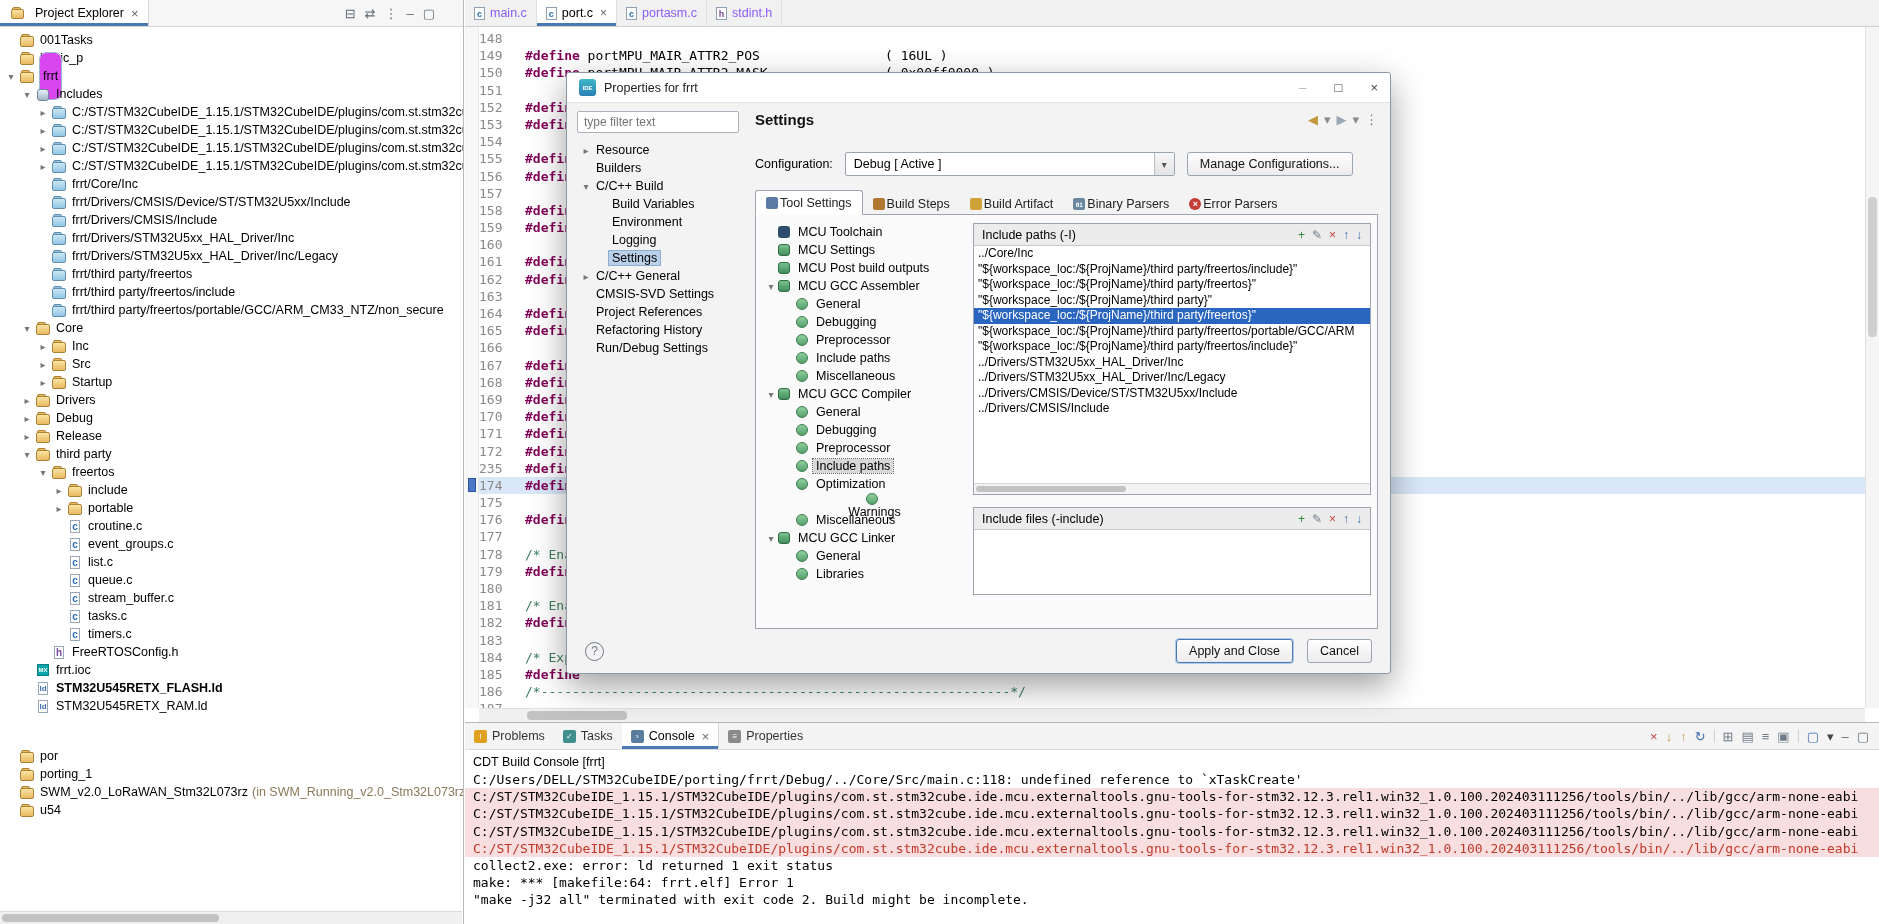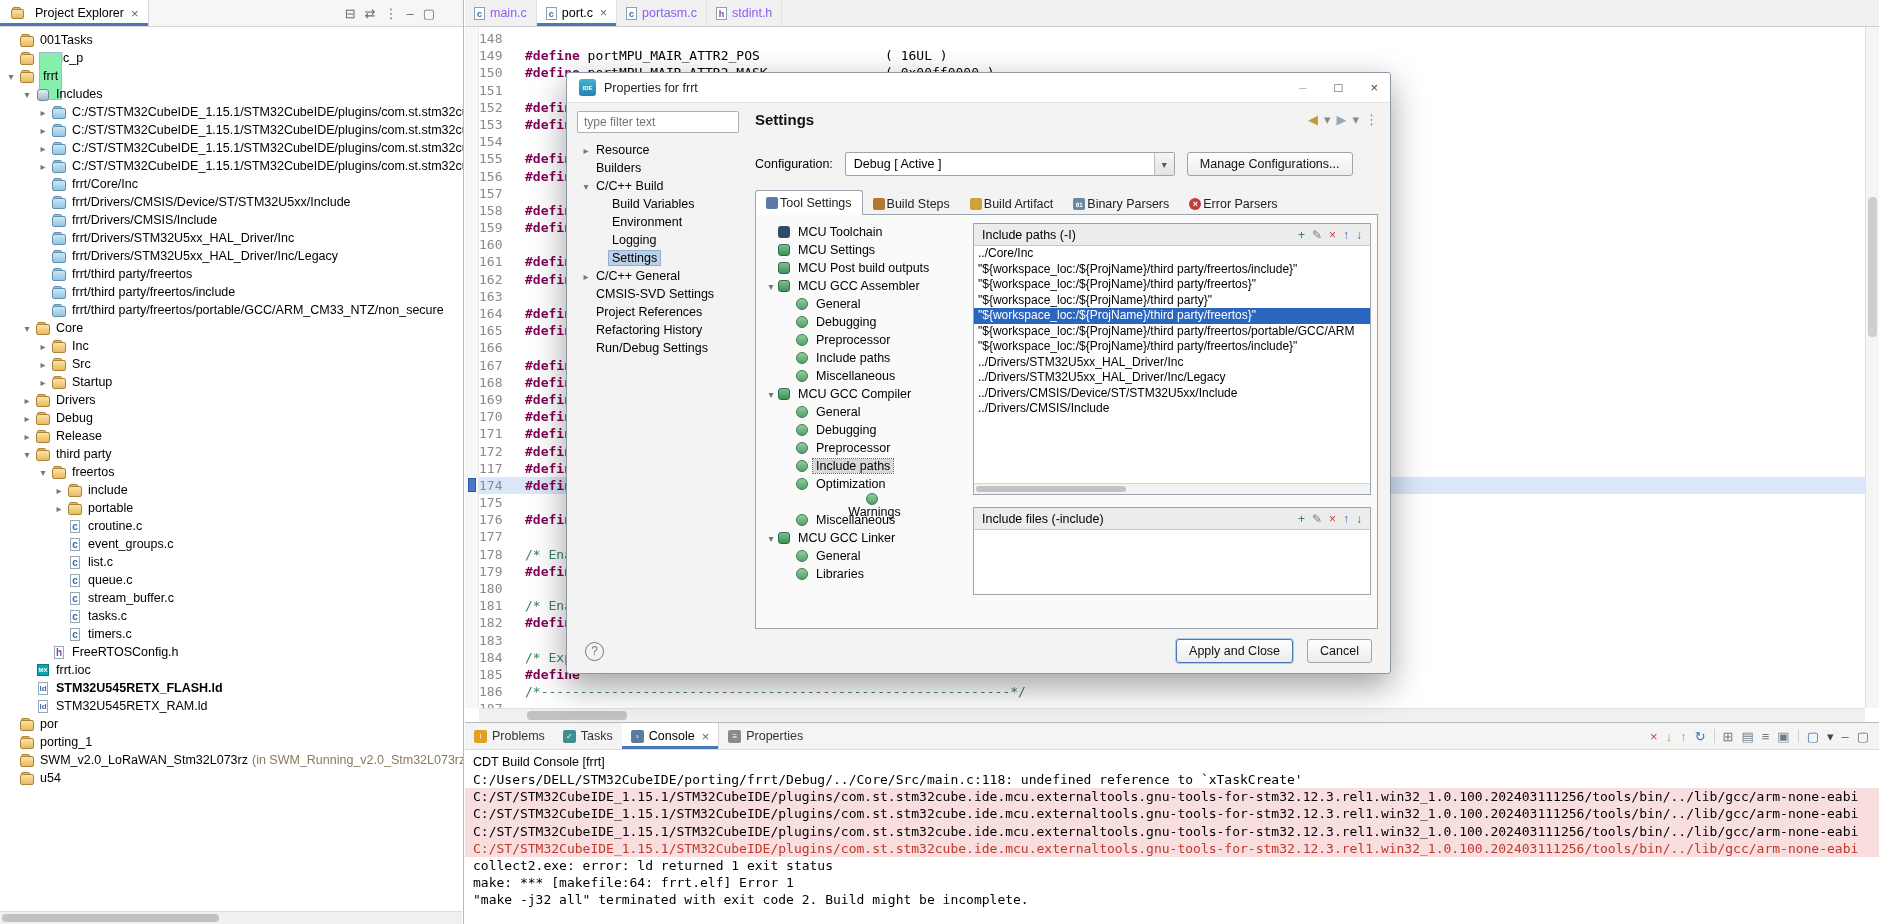--- a/index.html
+++ b/index.html
@@ -17,21 +17,21 @@
   .vtab.active { background:#fff; border-right:1px solid #d6d6d6; box-shadow:inset 0 -3px 0 #4a78b5; color:#000; }
   .vclose { color:#666; font-size:13px; margin-left:2px; }
   .pe-tools { margin-left:auto; display:flex; align-items:center; gap:9px; padding-right:28px; }
   .tbi { font-size:13px; line-height:1; cursor:default; }
   #pe-tree { position:absolute; top:31px; left:0; right:0; bottom:14px; overflow:hidden; }
   .pe-row { display:flex; align-items:center; height:18px; font-size:12.5px; white-space:nowrap; }
   .tw { width:14px; flex:none; text-align:center; color:#777; font-size:10px; }
   .lbl { color:#000; }
   .lbl.b { font-weight:bold; }
   .sfx { color:#8a7a5a; margin-left:4px; }
-  .pe-row.sel .lbl { background:#86efac; outline:1px solid #9fb8d1; padding:16px 3px; }
+  .pe-row.sel .lbl { background:#d946ef; outline:1px solid #9fb8d1; padding:16px 3px;border-radius:6px; }
 
   
   .ico { width:15px; height:13px; margin:0 5px 0 2px; position:relative; flex:none; display:inline-block; }
   .ico-folder::after, .ico-project::after, .ico-incdir::after {
       content:""; position:absolute; left:0; right:1px; top:2px; bottom:0;
       background:linear-gradient(#fbe4a2,#e7ba62); border:1px solid #ad8435; border-radius:2px; }
   .ico-folder::before, .ico-project::before, .ico-incdir::before {
       content:""; position:absolute; left:1px; top:0; width:7px; height:4px;
       background:#e7ba62; border:1px solid #ad8435; border-radius:2px 2px 0 0; }
   .ico-incdir { filter:hue-rotate(160deg) saturate(.6); }
@@ -375,21 +375,21 @@
         <div class="pe-row" style="padding-left: 20px;">
           <span class="tw"></span>
           <span class="ico ico-ldfile"></span>
           <span class="lbl b">STM32U545RETX_FLASH.ld</span>
         </div>
         <div class="pe-row" style="padding-left: 20px;">
           <span class="tw"></span>
           <span class="ico ico-ldfile"></span>
           <span class="lbl">STM32U545RETX_RAM.ld</span>
         </div>
-        <div class="pe-row" style="padding-left: 4px;">
+        <div class="pe-row" style="padding-left: 4px; margin-top: 32px;">
           <span class="tw"></span>
           <span class="ico ico-folder"></span>
           <span class="lbl">por</span>
         </div>
         <div class="pe-row" style="padding-left: 4px;">
           <span class="tw"></span>
           <span class="ico ico-folder"></span>
           <span class="lbl">porting_1</span>
         </div>
         <div class="pe-row" style="padding-left: 4px;">
@@ -452,21 +452,21 @@
           <div class="code-line"><span class="num">163</span><span class="ctext"></span></div>
           <div class="code-line"><span class="num">164</span><span class="ctext"><span class="pp">#define</span></span></div>
           <div class="code-line"><span class="num">165</span><span class="ctext"><span class="pp">#define</span></span></div>
           <div class="code-line"><span class="num">166</span><span class="ctext"></span></div>
           <div class="code-line"><span class="num">167</span><span class="ctext"><span class="pp">#define</span></span></div>
           <div class="code-line"><span class="num">168</span><span class="ctext"><span class="pp">#define</span></span></div>
           <div class="code-line"><span class="num">169</span><span class="ctext"><span class="pp">#define</span></span></div>
           <div class="code-line"><span class="num">170</span><span class="ctext"><span class="pp">#define</span></span></div>
           <div class="code-line"><span class="num">171</span><span class="ctext"><span class="pp">#define</span></span></div>
           <div class="code-line"><span class="num">172</span><span class="ctext"><span class="pp">#define</span></span></div>
-          <div class="code-line"><span class="num">117</span><span class="ctext"><span class="pp">#define</span></span></div>
+          <div class="code-line"><span class="num">235</span><span class="ctext"><span class="pp">#define</span></span></div>
           <div class="code-line cur"><span class="num">174</span><span class="ctext"><span class="pp">#define</span></span></div>
           <div class="code-line"><span class="num">175</span><span class="ctext"></span></div>
           <div class="code-line"><span class="num">176</span><span class="ctext"><span class="pp">#define</span></span></div>
           <div class="code-line"><span class="num">177</span><span class="ctext"></span></div>
           <div class="code-line"><span class="num">178</span><span class="ctext"><span class="cmt">/* Ena</span></span></div>
           <div class="code-line"><span class="num">179</span><span class="ctext"><span class="pp">#define</span></span></div>
           <div class="code-line"><span class="num">180</span><span class="ctext"></span></div>
           <div class="code-line"><span class="num">181</span><span class="ctext"><span class="cmt">/* Ena</span></span></div>
           <div class="code-line"><span class="num">182</span><span class="ctext"><span class="pp">#define</span></span></div>
           <div class="code-line"><span class="num">183</span><span class="ctext"></span></div>

